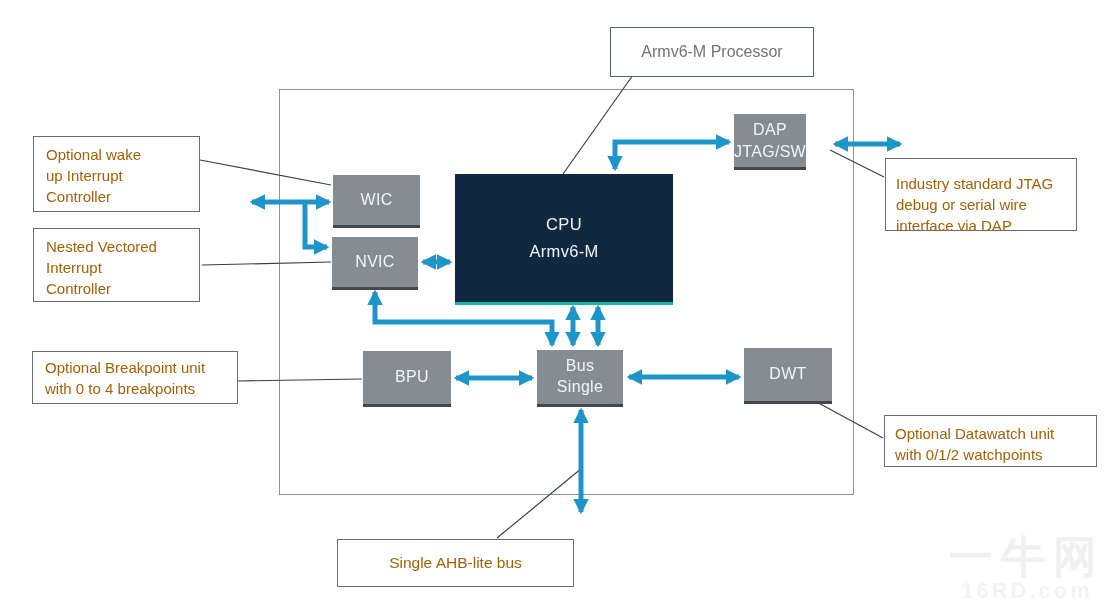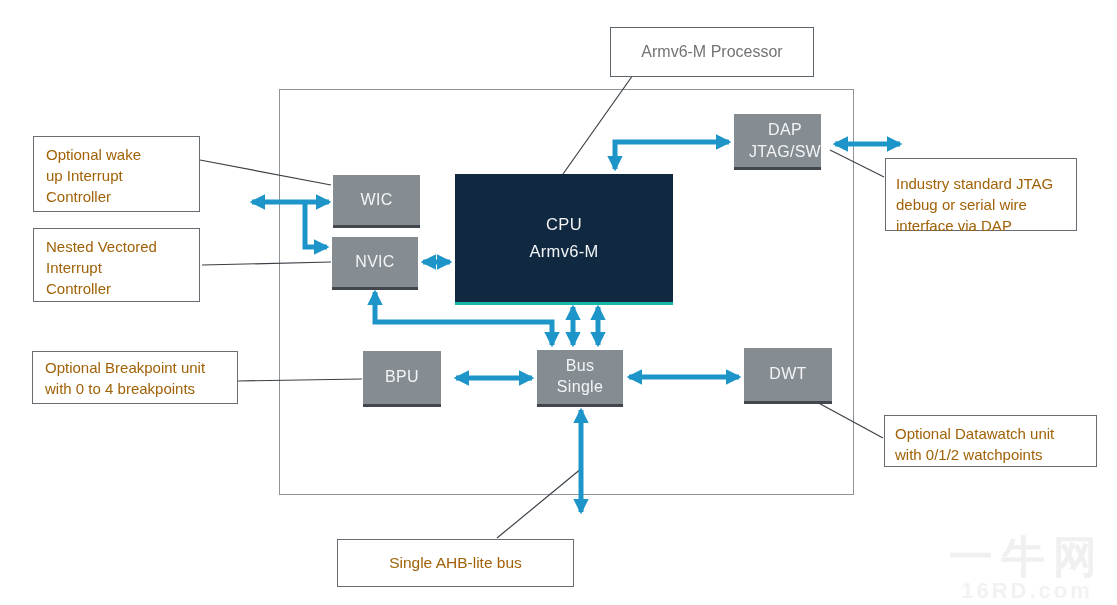--- a/index.html
+++ b/index.html
@@ -34,22 +34,22 @@
   .n-wake{left:33px;top:136px;width:167px;height:76px;}
   .n-nvic{left:33px;top:228px;width:167px;height:74px;}
   .n-bpu{left:32px;top:351px;width:206px;height:53px;padding-top:5px;}
   .n-jtag{left:885px;top:158px;width:192px;height:73px;padding-top:14px;padding-left:10px;}
   .n-dwt{left:884px;top:415px;width:213px;height:52px;padding-left:10px;}
   .n-ahb{left:337px;top:539px;width:237px;height:48px;font-size:15.5px;}
 
   .b-wic{left:333px;top:175px;width:87px;height:50px;}
   .b-nvic{left:332px;top:237px;width:86px;height:50px;}
   .b-cpu{left:455px;top:174px;width:218px;height:128px;}
-  .b-dap{left:734px;top:114px;width:72px;height:53px;line-height:1.35;padding-left:15px;}
-  .b-bpu{left:363px;top:351px;width:78px;height:53px;}
+  .b-dap{left:734px;top:114px;width:72px;height:53px;line-height:1.35;}
+  .b-bpu{left:363px;top:351px;width:78px;height:53px;padding-left:10px;}
   .b-bus{left:537px;top:350px;width:86px;height:54px;line-height:1.3;}
   .b-dwt{left:744px;top:348px;width:88px;height:53px;}
 
   .watermark{
     position:absolute;right:12px;bottom:2px;text-align:center;pointer-events:none;
     color:#f0f0f0;user-select:none;
   }
   .watermark .wm1{font-size:44px;font-weight:bold;letter-spacing:8px;line-height:1;}
   .watermark .wm2{font-size:22px;letter-spacing:3px;line-height:1.1;color:#f2f2f2;font-weight:bold;}
 </style>

